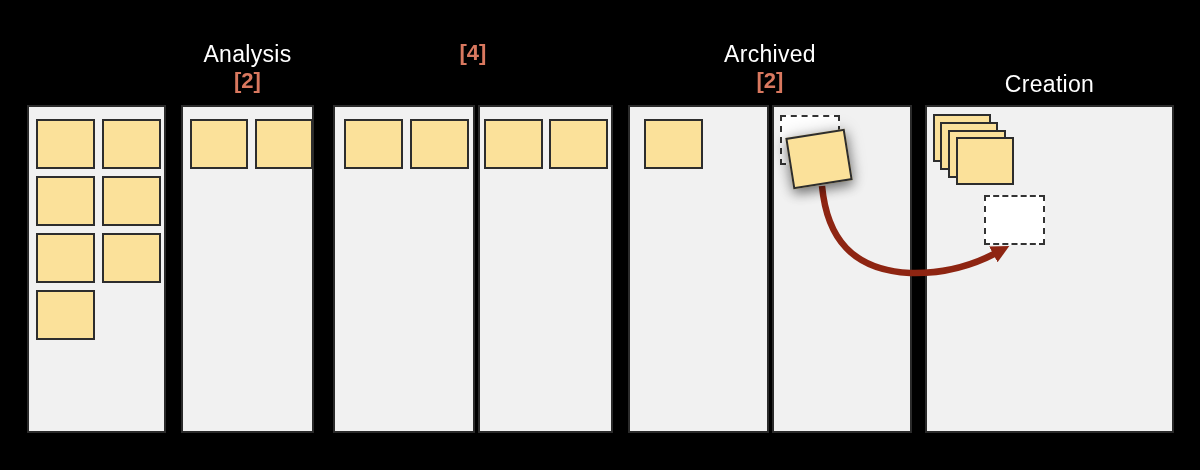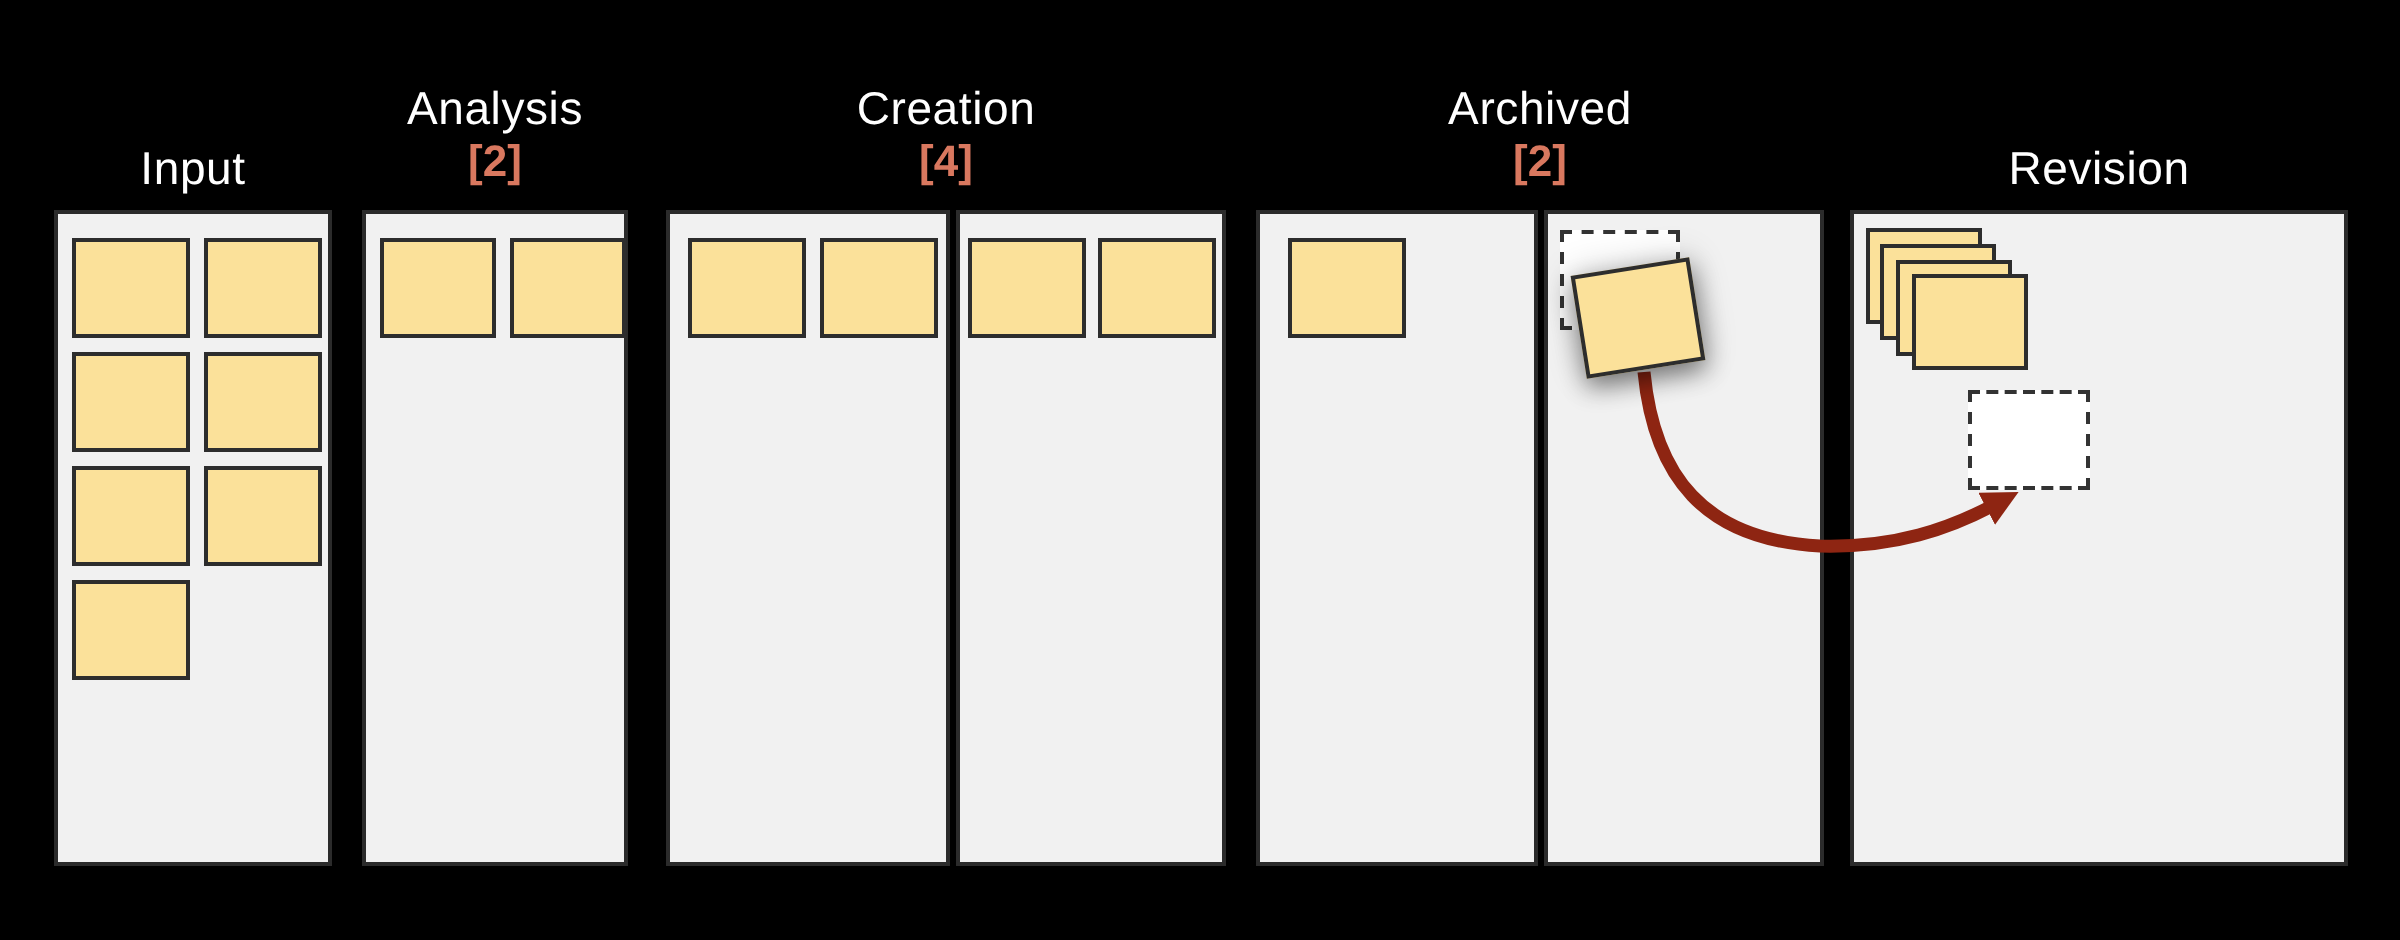--- a/index.html
+++ b/index.html
@@ -39,41 +39,37 @@
     z-index:6;
   }
   .stack-card { width:58px; height:48px; }
   .arrow-overlay { position:absolute; left:0; top:0; z-index:5; pointer-events:none; }
 </style>
 </head>
 <body>
 
 <div class="board">
 
-  <div class="title-block" style="left:27px; top:70px; width:139px;">
-    <div class="title-line">Input</div>
-  </div>
 
   <div class="title-block" style="left:181px; top:40px; width:133px;">
     <div class="title-line">Analysis</div>
     <div class="limit-line">[2]</div>
   </div>
 
   <div class="title-block" style="left:333px; top:40px; width:280px;">
-    <div class="title-line">Creation</div>
     <div class="limit-line">[4]</div>
   </div>
 
   <div class="title-block" style="left:628px; top:40px; width:284px;">
     <div class="title-line">Archived</div>
     <div class="limit-line">[2]</div>
   </div>
 
   <div class="title-block" style="left:925px; top:70px; width:249px;">
-    <div class="title-line">Revision</div>
+    <div class="title-line">Creation</div>
   </div>
 
   <div class="panel" style="left:27px; width:139px;">
     <div class="card" style="left:7px;  top:12px;"></div>
     <div class="card" style="left:73px; top:12px;"></div>
     <div class="card" style="left:7px;  top:69px;"></div>
     <div class="card" style="left:73px; top:69px;"></div>
     <div class="card" style="left:7px;  top:126px;"></div>
     <div class="card" style="left:73px; top:126px;"></div>
     <div class="card" style="left:7px;  top:183px;"></div>

